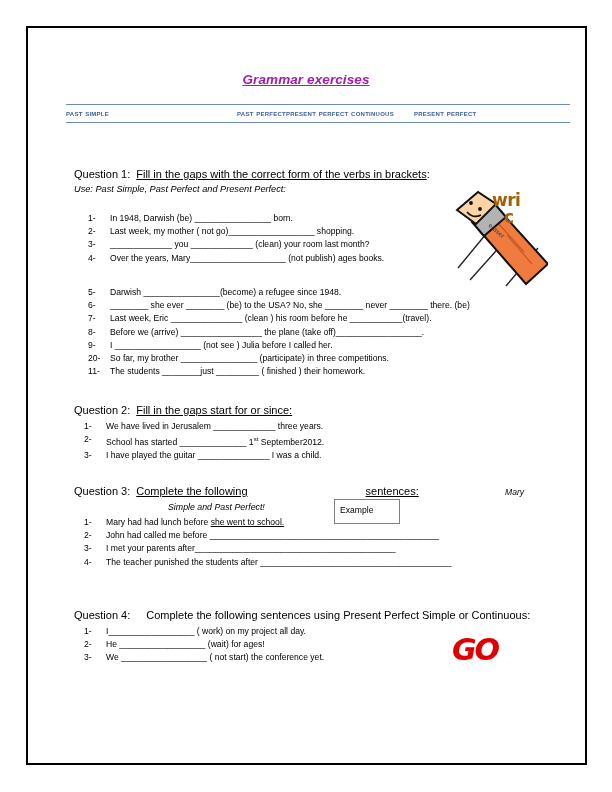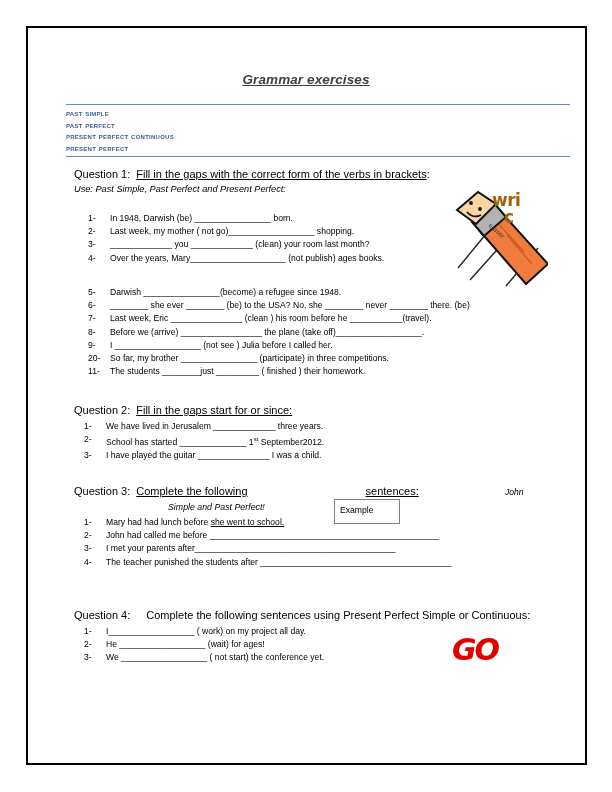--- a/index.html
+++ b/index.html
@@ -38,21 +38,21 @@
   
   #doc-title {
     position: absolute;
     left: 0;
     top: 72px;
     width: 612px;
     text-align: center;
     font-size: 13.5px;
     font-weight: bold;
     font-style: italic;
-    color: #404040;
+    color: #a21caf;
     text-decoration: underline;
     letter-spacing: .1px;
   }
 
   
   #tense-table {
     position: absolute;
     left: 66px;
     top: 104px;
     width: 504px;
@@ -60,33 +60,32 @@
   #tense-table .rule {
     height: 0;
     border-top: 1.6px solid #6b8cc0;
   }
   #tense-table .rule.bottom {
     border-top: 1.3px solid #6b8cc0;
   }
   #tense-table .row {
     display: flex;
     padding: 3px 0 2px 0;
-    flex-direction: column;
   }
   #tense-table .cell {
     font-size: 8.6px;
     font-weight: bold;
     color: #3c5f96;
     font-variant: small-caps;
     text-transform: lowercase;
     letter-spacing: .25px;
     line-height: 11.5px;
   }
   #tense-table .cell:nth-child(1) { width: 110px; }
-  #tense-table .cell:nth-child(2) { width: 110px; }
+  #tense-table .cell:nth-child(2) { width: 110px; text-align: right; }
   #tense-table .cell:nth-child(3) { width: 128px; }
   #tense-table .cell:nth-child(4) { width: 140px; }
 
   
   .q-block { position: absolute; }
 
   .q-head {
     font-size: 11px;
     font-weight: normal;
     white-space: nowrap;
@@ -291,21 +290,21 @@
         <span class="num">3-</span>
         <span class="txt">I have played the guitar _______________ I was  a child.</span>
       </li>
   </ol>
 
   <div class="q-block" style="left:74px; top:485px; width:460px;">
     <div class="q-head">
       <span class="q-label">Question 3:</span><span class="q-prompt">Complete the  following</span><span style="display:inline-block;width:118px;"></span><span class="q-prompt">sentences:</span>
     </div>
   </div>
-  <div id="q3-past">John</div>
+  <div id="q3-past">Mary</div>
   <div id="q3-sub2">Simple and Past Perfect!</div>
   <div id="example-box">Example</div>
 
   <ol class="items" style="position:absolute; left:84px; top:516px; width:460px;">
     <li>
         <span class="num">1-</span>
         <span class="txt"><span>Mary had had lunch before </span><span class="uline">she went to school.</span></span>
       </li>
     <li>
         <span class="num">2-</span>

